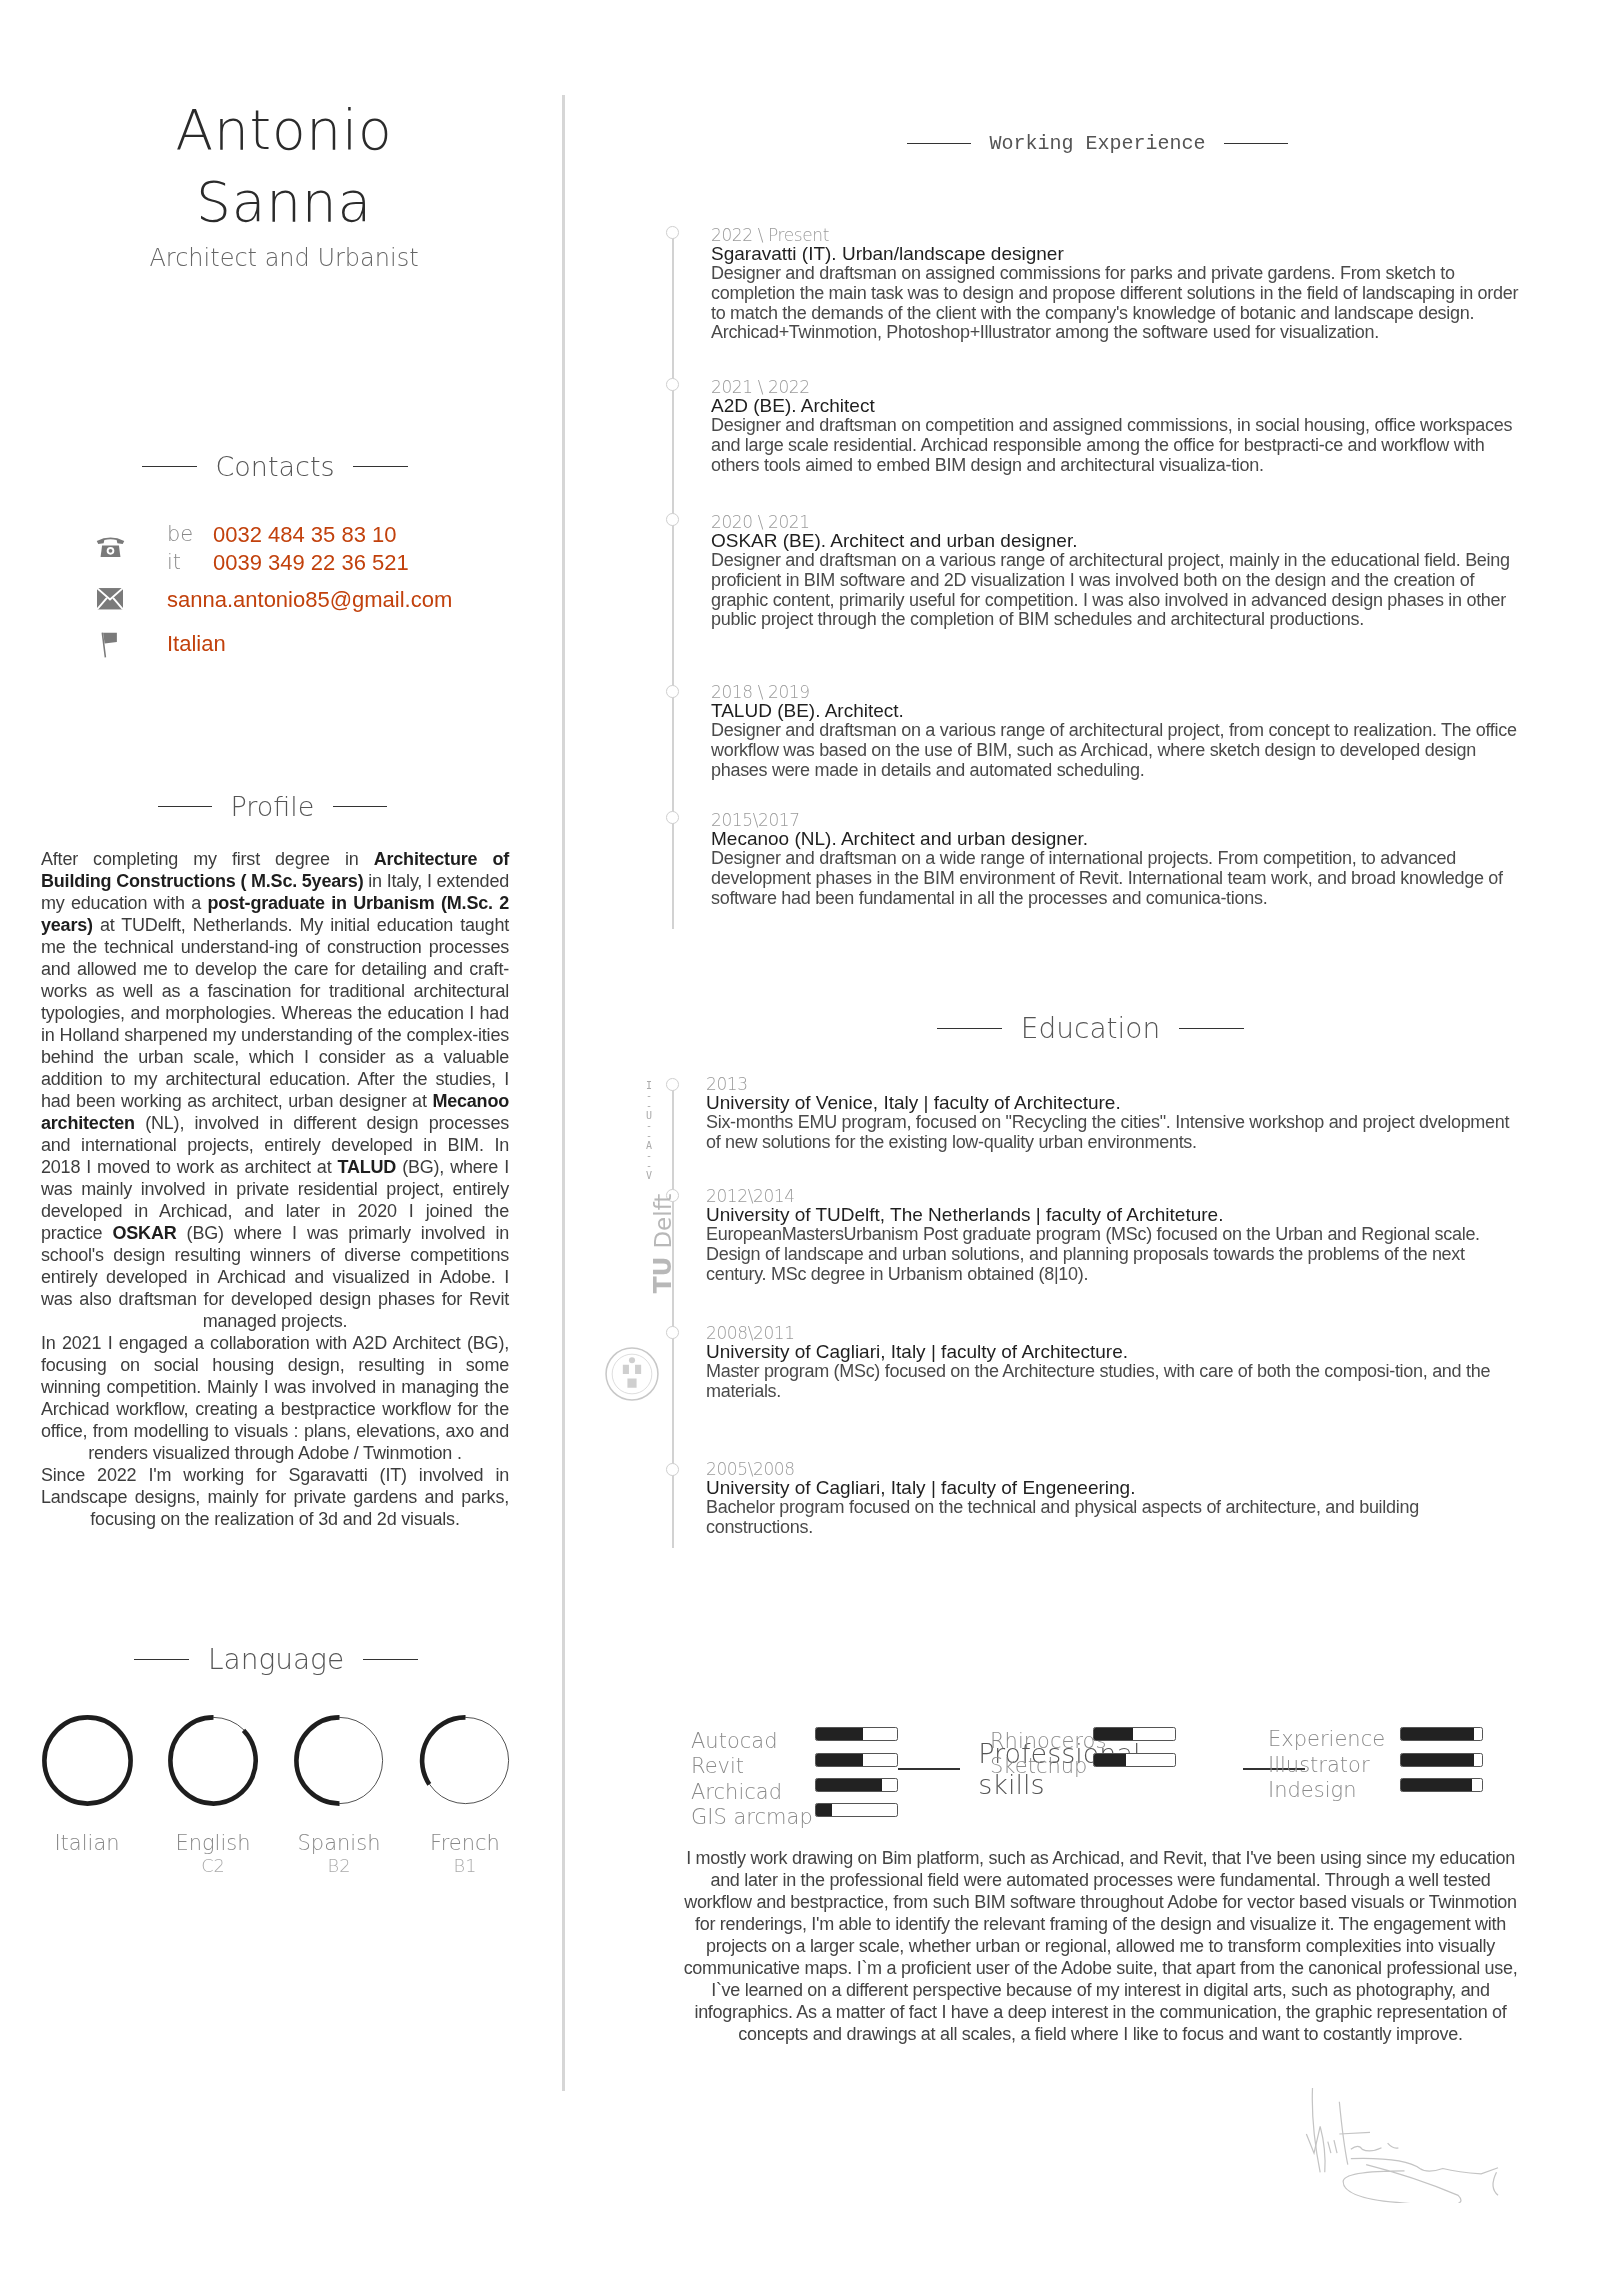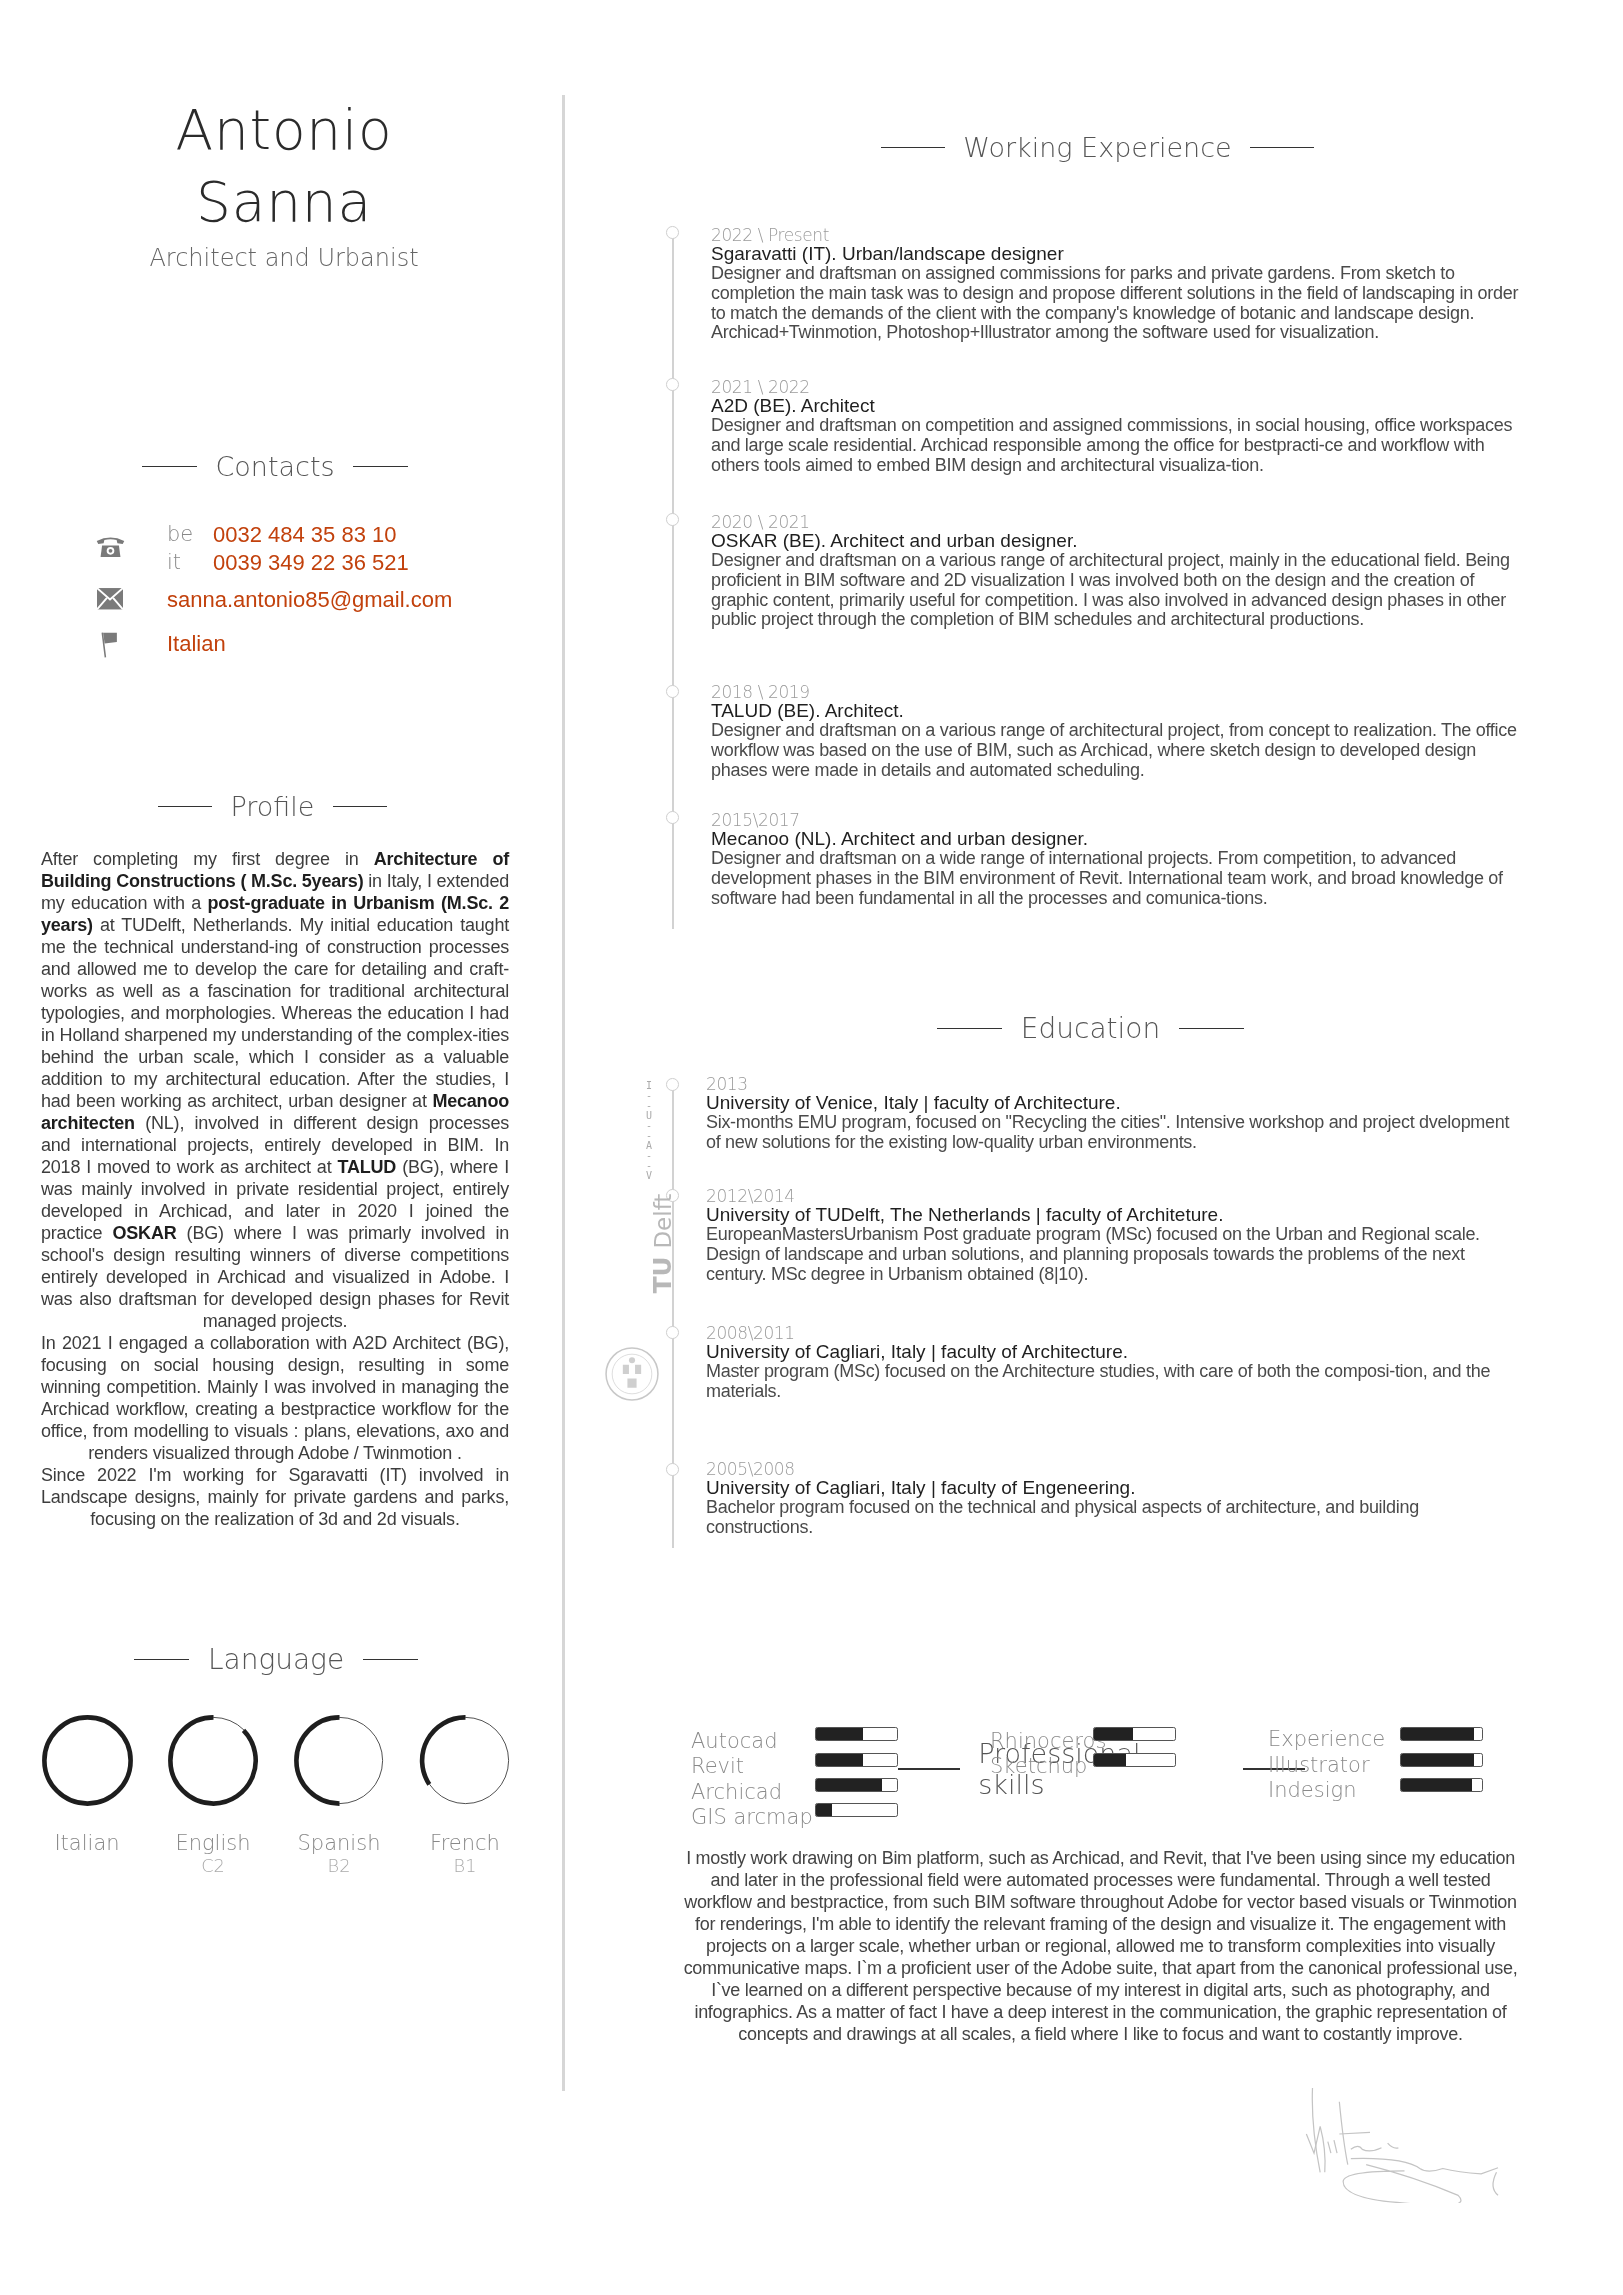--- a/index.html
+++ b/index.html
@@ -133,21 +133,21 @@
   <svg width="97" height="97" viewBox="0 0 126 126">
     <circle cx="63" cy="63" r="56" stroke="#1e1e1e" stroke-width="1" fill="none"></circle>
     <path d="M63 7 A56 56 0 0 0 16 94" stroke="#1e1e1e" stroke-width="6" fill="none"></path>
   </svg>
   <div class="lname">French</div>
   <div class="llevel">B1</div>
 </div>
 
 <div class="sec-head" style="left:875px; top:132px; width:445px;">
   <div class="rule" style="width:64px;"></div>
-  <div class="label" style="font-size:27px;">Working Experience</div>
+  <div class="label" style="font-size:20px;font-family:Liberation Mono, monospace;">Working Experience</div>
   <div class="rule" style="width:64px;"></div>
 </div>
 
 <div class="tl-line" style="left:672px; top:238px; height:691px;"></div>
 <div class="tl-dot" style="left:666px; top:226px;"></div>
 <div class="tl-dot" style="left:666px; top:378px;"></div>
 <div class="tl-dot" style="left:666px; top:513px;"></div>
 <div class="tl-dot" style="left:666px; top:685px;"></div>
 <div class="tl-dot" style="left:666px; top:811px;"></div>
 

